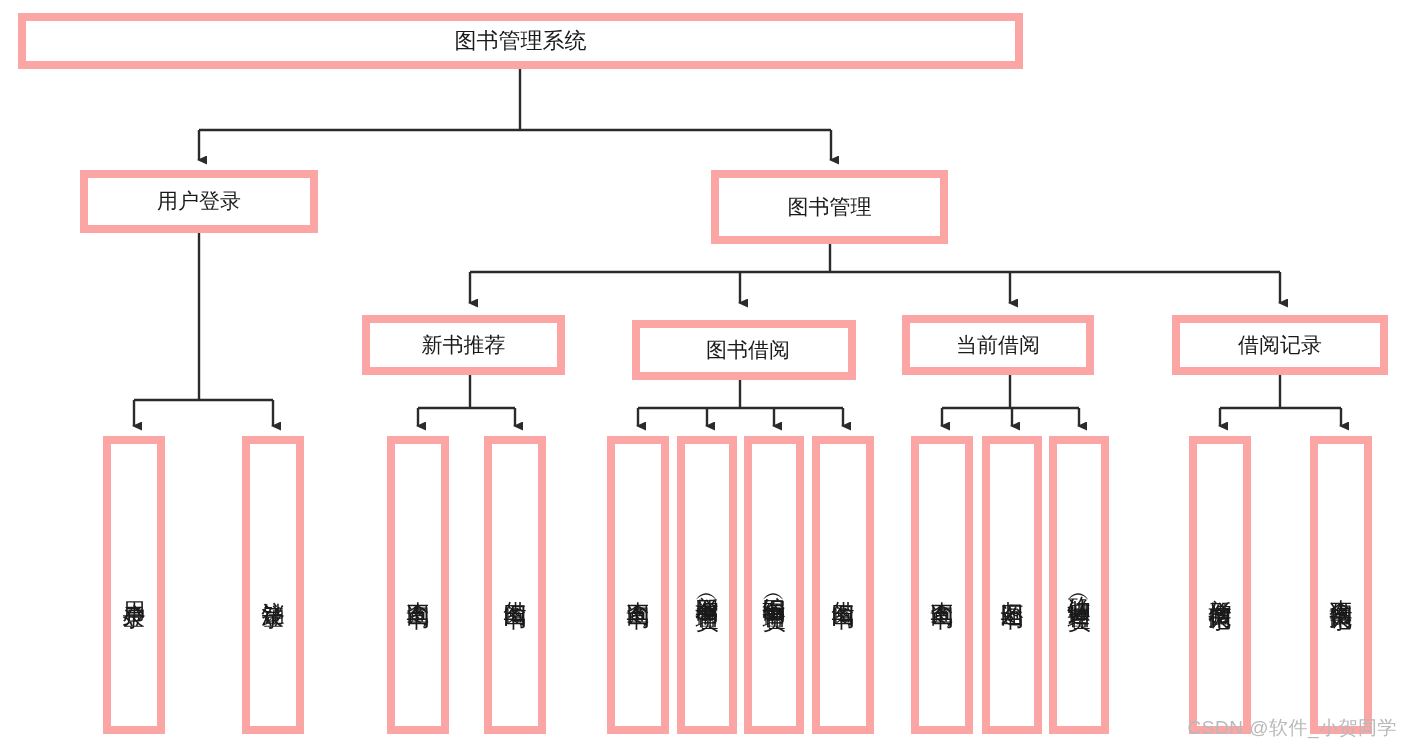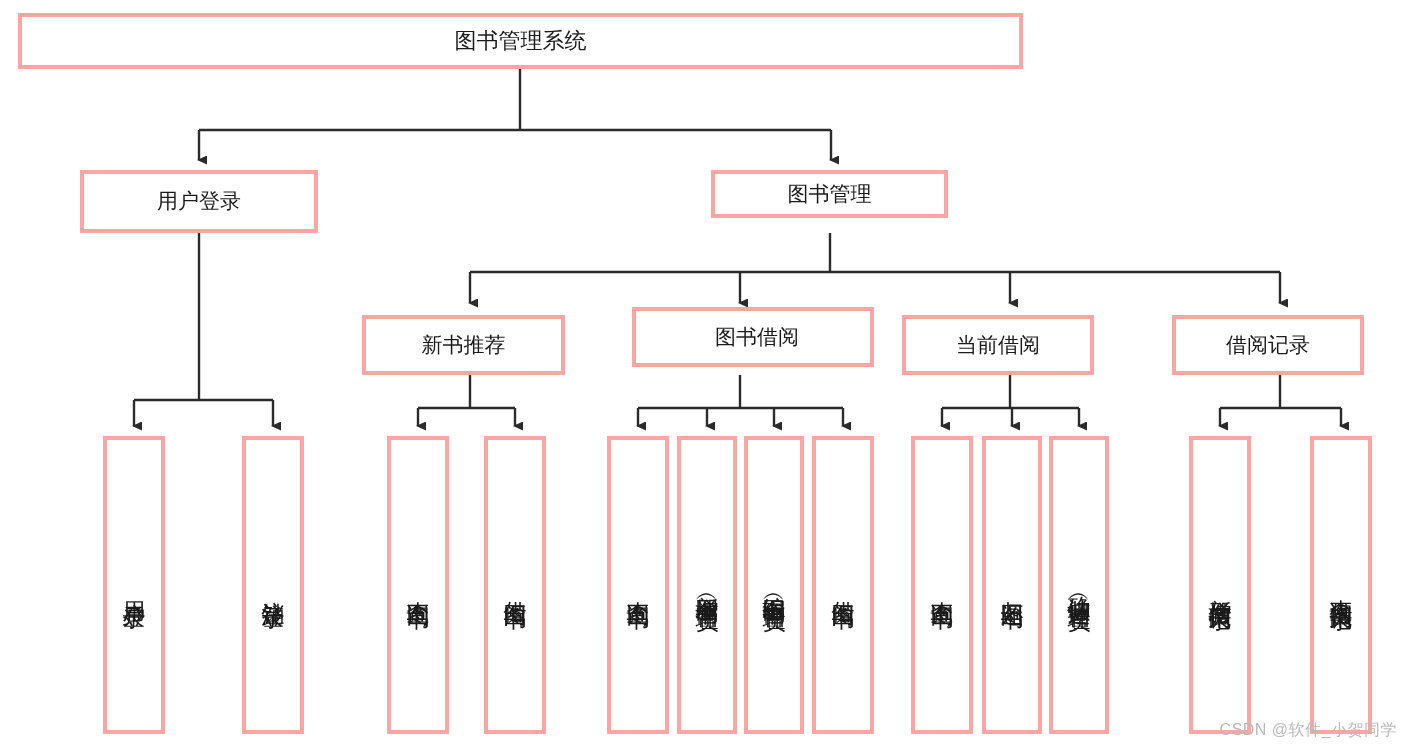--- a/index.html
+++ b/index.html
@@ -22,21 +22,21 @@
     position: absolute;
     left: 0;
     top: 0;
     width: 1405px;
     height: 747px;
     pointer-events: none;
   }
   .node {
     position: absolute;
     box-sizing: border-box;
-    border: 4px solid #fca5a5;
+    border: 8px solid #fca5a5;
     background: #ffffff;
     display: flex;
     align-items: center;
     justify-content: center;
     color: #1a1a1a;
   }
   .node .label {
     display: block;
     text-align: center;
     line-height: 1.15;
@@ -60,21 +60,21 @@
     height: auto;
     max-height: 100%;
   }
   .node.root .label {
     font-size: 22px;
   }
   #watermark {
     position: absolute;
     right: 8px;
     bottom: 6px;
-    font-size: 16px;
+    font-size: 19px;
     color: #b9b9b9;
     letter-spacing: 0.5px;
     white-space: nowrap;
     user-select: none;
   }
 </style>
 </head>
 <body>
 
 <div id="canvas">
@@ -129,34 +129,34 @@
     </g>
   </svg>
 
   <div class="node horiz root" style="left: 18px; top: 13px; width: 1005px; height: 56px;">
     <span class="label">图书管理系统</span>
   </div>
 
   <div class="node horiz" style="left: 80px; top: 170px; width: 238px; height: 63px;">
     <span class="label">用户登录</span>
   </div>
-  <div class="node horiz" style="left: 711px; top: 170px; width: 237px; height: 48px;">
+  <div class="node horiz" style="left: 711px; top: 170px; width: 237px; height: 74px;">
     <span class="label">图书管理</span>
   </div>
 
   <div class="node horiz" style="left: 362px; top: 315px; width: 203px; height: 60px;">
     <span class="label">新书推荐</span>
   </div>
-  <div class="node horiz" style="left: 632px; top: 307px; width: 242px; height: 60px; padding-left: 8px;">
+  <div class="node horiz" style="left: 632px; top: 320px; width: 224px; height: 60px; padding-left: 8px;">
     <span class="label">图书借阅</span>
   </div>
   <div class="node horiz" style="left: 902px; top: 315px; width: 192px; height: 60px;">
     <span class="label">当前借阅</span>
   </div>
-  <div class="node horiz" style="left: 1172px; top: 315px; width: 192px; height: 60px;">
+  <div class="node horiz" style="left: 1172px; top: 315px; width: 216px; height: 60px;">
     <span class="label">借阅记录</span>
   </div>
 
   <div class="node vert" style="left: 103px; top: 436px; width: 62px; height: 298px;">
     <span class="label">用户登录</span>
   </div>
   <div class="node vert" style="left: 242px; top: 436px; width: 62px; height: 298px;">
     <span class="label">注销登录</span>
   </div>
   <div class="node vert" style="left: 387px; top: 436px; width: 62px; height: 298px;">

